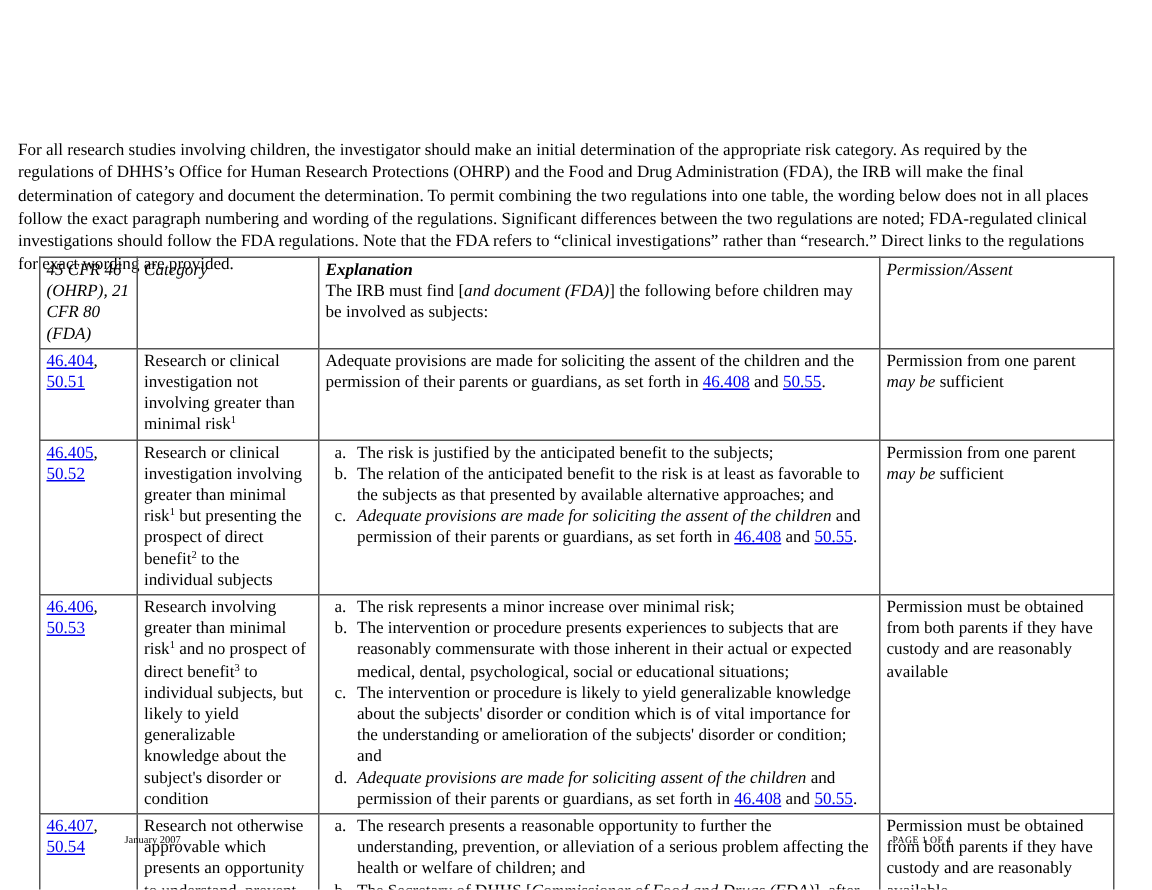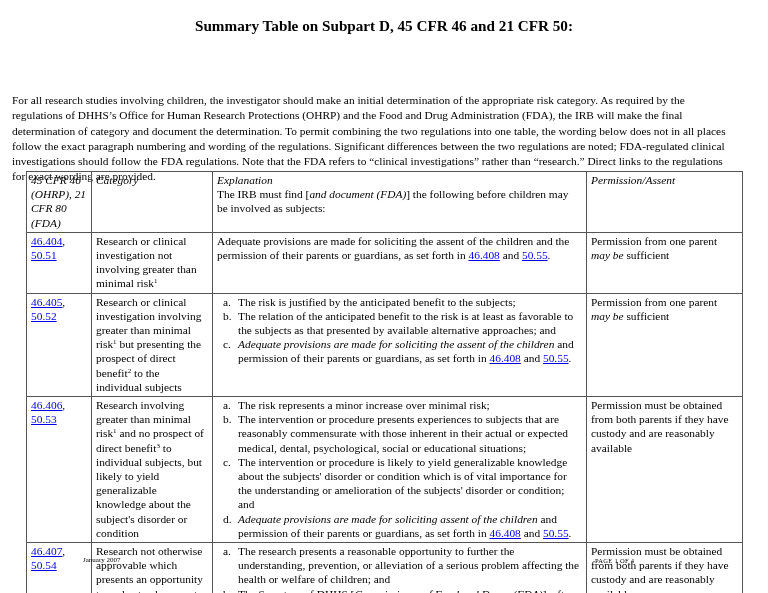--- a/index.html
+++ b/index.html
@@ -9,39 +9,38 @@
            font-weight:bold; font-size:15.2px; line-height:19px; }
   .title .rev { font-style:italic; font-size:9.5px; font-weight:bold; }
   .intro { position:absolute; left:12px; top:93px; width:716px;
            font-size:11.4px; line-height:15.3px; }
   table.summary { position:absolute; left:26px; top:171px; width:716px;
                   border-collapse:collapse; table-layout:fixed;
                   font-size:11.4px; line-height:14.2px; }
   table.summary td, table.summary th { border:1px solid #555; vertical-align:top;
                   padding:1px 4px 2px 4px; text-align:left; font-weight:normal; }
   col.c1 { width:65px; } col.c2 { width:121px; } col.c3 { width:374px; } col.c4 { width:156px; }
-  .hb { font-weight:normal; font-style:italic; }
+  .hb { font-weight:bold; font-style:italic; }
   a.lnk { color:#0000ee; text-decoration:underline; }
   ol.items { margin:0; padding:0 0 0 21px; list-style:none; }
   ol.items li { position:relative; margin:0; }
   ol.items li .mk { position:absolute; left:-15px; }
   .i { font-style:italic; }
   sup { font-size:7px; line-height:0; vertical-align:4px; }
   .footer-left { position:absolute; left:83px; top:556px; font-size:7px; }
   .footer-right { position:absolute; left:595px; top:557px; font-size:6.5px; letter-spacing:0.3px; }
   tr.h-head td { height:56px; }
   tr.r1 td { height:46px; }
   tr.r2 td { height:84px; }
   tr.r3 td { height:110px; }
 </style>
 </head>
 <body>
 
 <div class="title">
-  <div>Summary Table on Subpart D, 45 CFR 46 and 21 CFR 50:</div>
 </div>
 
 <div class="intro">For all research studies involving children, the investigator should make an initial determination of the appropriate risk category.  As required by the regulations of DHHS’s Office for Human Research Protections (OHRP) and the Food and Drug Administration (FDA), the IRB will make the final determination of category and document the determination. To permit combining the two regulations into one table, the wording below does not in all places follow the exact paragraph numbering and wording of the regulations. Significant differences between the two regulations are noted; FDA-regulated clinical investigations should follow the FDA regulations. Note that the FDA refers to “clinical investigations” rather than “research.” Direct links to the regulations for exact wording are provided.</div>
 
 <table class="summary">
   <colgroup>
       <col class="c1">
       <col class="c2">
       <col class="c3">
       <col class="c4">

